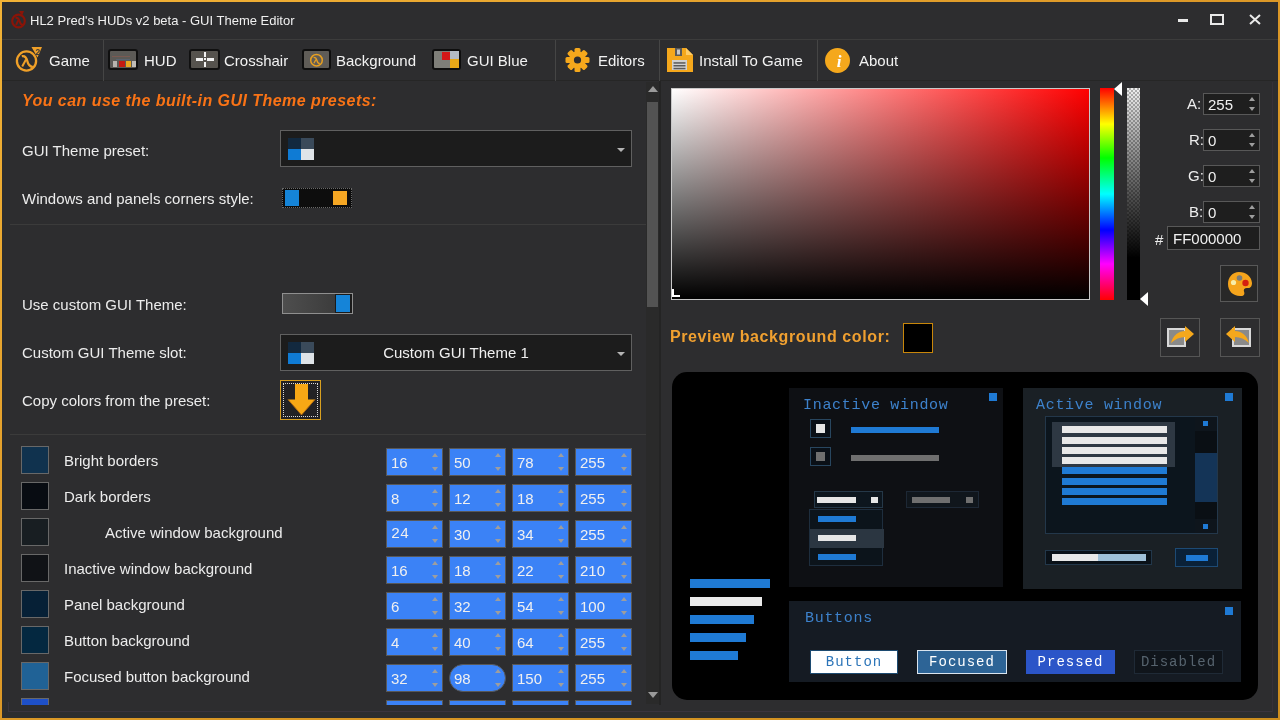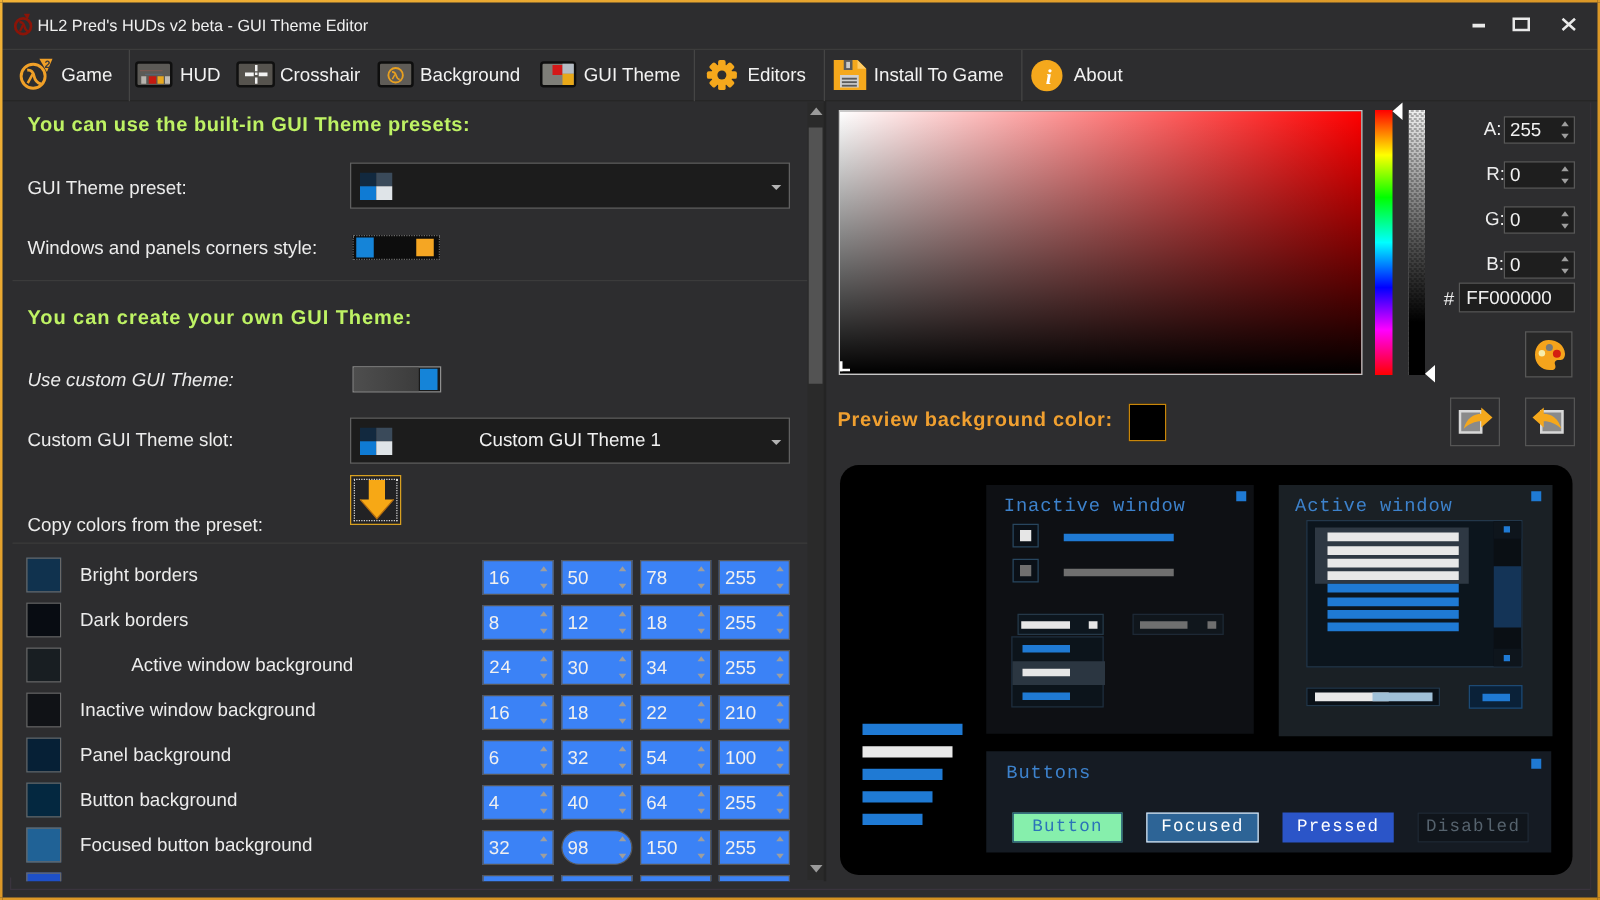--- a/index.html
+++ b/index.html
@@ -9,21 +9,21 @@
 
 #winborder { inset:0; border:2px solid; border-image:linear-gradient(150deg,#f2b236 0%,#dd9928 45%,#cd8d1e 100%) 1; pointer-events:none; z-index:50; }
 
 #titlebar { left:2px; top:2px; right:2px; height:37px; background:#2d2d2f; }
 #titletext { left:28px; top:11px; font-size:13px; color:#f0f0f0; }
 
 #toolbar { left:2px; top:39px; right:2px; height:42px; background:#2d2d2f; border-top:1px solid #3c3c3c; border-bottom:1px solid #262626; }
 .tbsep { top:0; width:1px; height:41px; background:#454545; }
 .tbtext { top:12px; font-size:15px; color:#f2f2f2; }
 
-.hdr { left:20px; font-size:16px; font-weight:bold; color:#bef264; letter-spacing:0.45px; }
+.hdr { left:20px; font-size:16px; font-weight:bold; color:#f97316; letter-spacing:0.45px;font-style:italic; }
 .lbl { left:20px; font-size:15px; color:#ececec; }
 .hsep { left:8px; width:636px; height:1px; background:#3b3b3b; }
 
 .dd { left:278px; width:352px; height:37px; background:#1c1c1c; border:1px solid #606060; }
 .dd .ddtext { position:absolute; left:0; right:0; top:9px; text-align:center; font-size:15px; color:#f0f0f0; }
 .dd .ddarrow { position:absolute; right:6px; top:17px; width:0; height:0; border-left:4px solid transparent; border-right:4px solid transparent; border-top:4.5px solid #b4b4b4; }
 
 .swatch { left:19px; width:28px; height:28px; border:1px solid #686868; }
 .spin { width:57px; height:28px; background:#3b82f6; border:1px solid #585858; color:#f0f0f0; font-size:15px; }
 .spin .v { position:absolute; left:4px; top:5px; }
@@ -93,21 +93,21 @@
       <path d="M4.9 11.3 L6.9 7.6" stroke="#e8a020" stroke-width="1.2" fill="none"></path>
     </svg>
   </div>
   <div class="abs tbtext" style="left:334px">Background</div>
 
   <div class="abs" style="left:430px;top:9px;width:29px;height:21px;background:#7e7e78;border:2px solid #0e0e0e;border-radius:3px;">
     <div class="abs" style="left:8px;top:1px;width:8px;height:8px;background:#d41818;"></div>
     <div class="abs" style="left:16px;top:0;width:9px;height:8px;background:#b4bcc4;"></div>
     <div class="abs" style="left:16px;top:8px;width:9px;height:9px;background:#e8a818;"></div>
   </div>
-  <div class="abs tbtext" style="left:465px">GUI Theme</div>
+  <div class="abs tbtext" style="left:465px">GUI Blue</div>
   <div class="abs tbsep" style="left:553px"></div>
 
   <svg class="abs" style="left:562px;top:6px" width="27" height="28" viewBox="0 0 27 28">
     <g fill="#f5a81c">
       <circle cx="13.5" cy="14" r="8.5"></circle>
       <g id="teeth">
         <rect x="10.5" y="2" width="6" height="24" rx="1.5"></rect>
         <rect x="1.5" y="11" width="24" height="6" rx="1.5"></rect>
         <rect x="10.5" y="2" width="6" height="24" rx="1.5" transform="rotate(45 13.5 14)"></rect>
         <rect x="1.5" y="11" width="24" height="6" rx="1.5" transform="rotate(45 13.5 14)"></rect>
@@ -149,38 +149,37 @@
       <rect x="13" y="11" width="13" height="11" fill="#dfe4e8"></rect>
     </svg>
     <div class="ddarrow"></div>
   </div>
   <div class="abs lbl" style="top:109px;">Windows and panels corners style:</div>
   <div class="abs" style="left:280px;top:107px;width:70px;height:20px;background:#0d0d0d;border:1px dotted #686868;">
     <div class="abs" style="left:2px;top:1px;width:14px;height:16px;background:#1584d8;"></div>
     <div class="abs" style="left:50px;top:2px;width:14px;height:14px;background:#f5a623;"></div>
   </div>
   <div class="abs hsep" style="top:143px;"></div>
-  <div class="abs hdr" style="top:165px;letter-spacing:0.75px;">You can create your own GUI Theme:</div>
-  <div class="abs lbl" style="top:215px;font-style:italic;">Use custom GUI Theme:</div>
+  <div class="abs lbl" style="top:215px;">Use custom GUI Theme:</div>
   <div class="abs" style="left:280px;top:212px;width:71px;height:21px;border:1px solid #8f8f8f;background:#1a1a1a;">
     <div class="abs" style="left:0;top:0;width:52px;height:19px;background:linear-gradient(to right,#4e4e4e,#3c3c3c);"></div>
     <div class="abs" style="left:53px;top:1px;width:14px;height:17px;background:#1584d8;"></div>
   </div>
   <div class="abs lbl" style="top:263px;">Custom GUI Theme slot:</div>
   <div class="abs dd" style="top:253px;">
     <svg class="abs" style="left:7px;top:7px" width="26" height="22" viewBox="0 0 26 22">
       <rect x="0" y="0" width="13" height="11" fill="#12293f"></rect>
       <rect x="13" y="0" width="13" height="11" fill="#3a4a5a"></rect>
       <rect x="0" y="11" width="13" height="11" fill="#0f7bd4"></rect>
       <rect x="13" y="11" width="13" height="11" fill="#dfe4e8"></rect>
     </svg>
     <div class="ddtext">Custom GUI Theme 1</div>
     <div class="ddarrow"></div>
   </div>
-  <div class="abs lbl" style="top:311px;margin-top:20px;">Copy colors from the preset:</div>
+  <div class="abs lbl" style="top:311px;">Copy colors from the preset:</div>
   <div class="abs" style="left:278px;top:299px;width:41px;height:40px;background:#222224;border:1px solid #d8a020;">
     <div class="abs" style="inset:2px;border:1px dotted #d8d8d8;"></div>
     <svg class="abs" style="left:2px;top:2px" width="36" height="35" viewBox="0 0 36 35">
       <path d="M12 1 H25 V16.5 H32 L18.5 32 L5 16.5 H12 Z" fill="#f7a815"></path>
       <path d="M5 16.5 L18.5 32 L32 16.5" fill="none" stroke="#b06a10" stroke-width="1"></path>
     </svg>
   </div>
   <div class="abs hsep" style="top:353px;"></div>
   <div id="rows">
     <div class="abs swatch" style="top:365px;background:rgb(16,50,78)"></div>
@@ -489,19 +488,19 @@
       </div>
 
       <div class="abs" style="left:152px;top:160px;width:43px;height:19px;background:#0a2138;border:1px solid #1d4a74;">
         <div class="abs" style="left:10px;top:6px;width:22px;height:6px;background:#1f7ad4"></div>
       </div>
     </div>
 
     <div class="abs" style="left:117px;top:229px;width:452px;height:81px;background:#151b23;">
       <div class="abs" style="left:16px;top:9px;font-size:15px;color:#3d82cc;letter-spacing:0.7px;text-align:right;">Buttons</div>
       <div class="abs" style="right:8px;top:6px;width:8px;height:8px;background:#1f7ad4"></div>
-      <div class="abs" style="left:21px;top:49px;width:88px;height:24px;background:#86efac;border:1px solid #1c4a70;color:#2b74b8;font-size:14px;letter-spacing:1px;text-align:center;line-height:22px;">Button</div>
+      <div class="abs" style="left:21px;top:49px;width:88px;height:24px;background:#ffffff;border:1px solid #1c4a70;color:#2b74b8;font-size:14px;letter-spacing:1px;text-align:center;line-height:22px;">Button</div>
       <div class="abs" style="left:128px;top:49px;width:90px;height:24px;background:#2d6496;border:1px solid #d9e4ee;color:#fff;font-size:14px;letter-spacing:1px;text-align:center;line-height:22px;">Focused</div>
       <div class="abs" style="left:237px;top:49px;width:89px;height:24px;background:#2b55c8;color:#fff;font-size:14px;letter-spacing:1px;text-align:center;line-height:24px;">Pressed</div>
       <div class="abs" style="left:345px;top:49px;width:89px;height:24px;background:#10151b;border:1px solid #1f2a36;color:#56636e;font-size:14px;letter-spacing:1px;text-align:center;line-height:22px;">Disabled</div>
     </div>
   </div>
 </div>
 
 </body></html>

